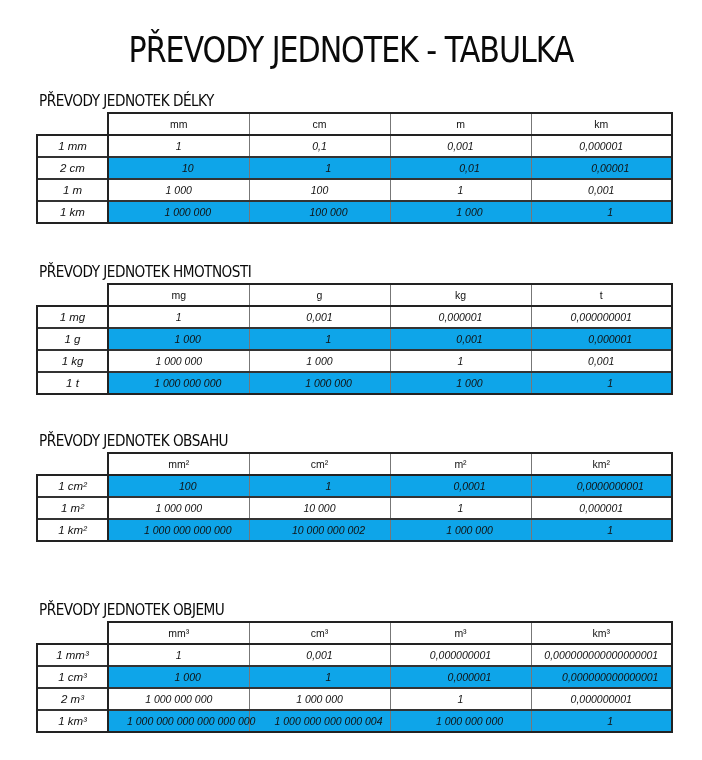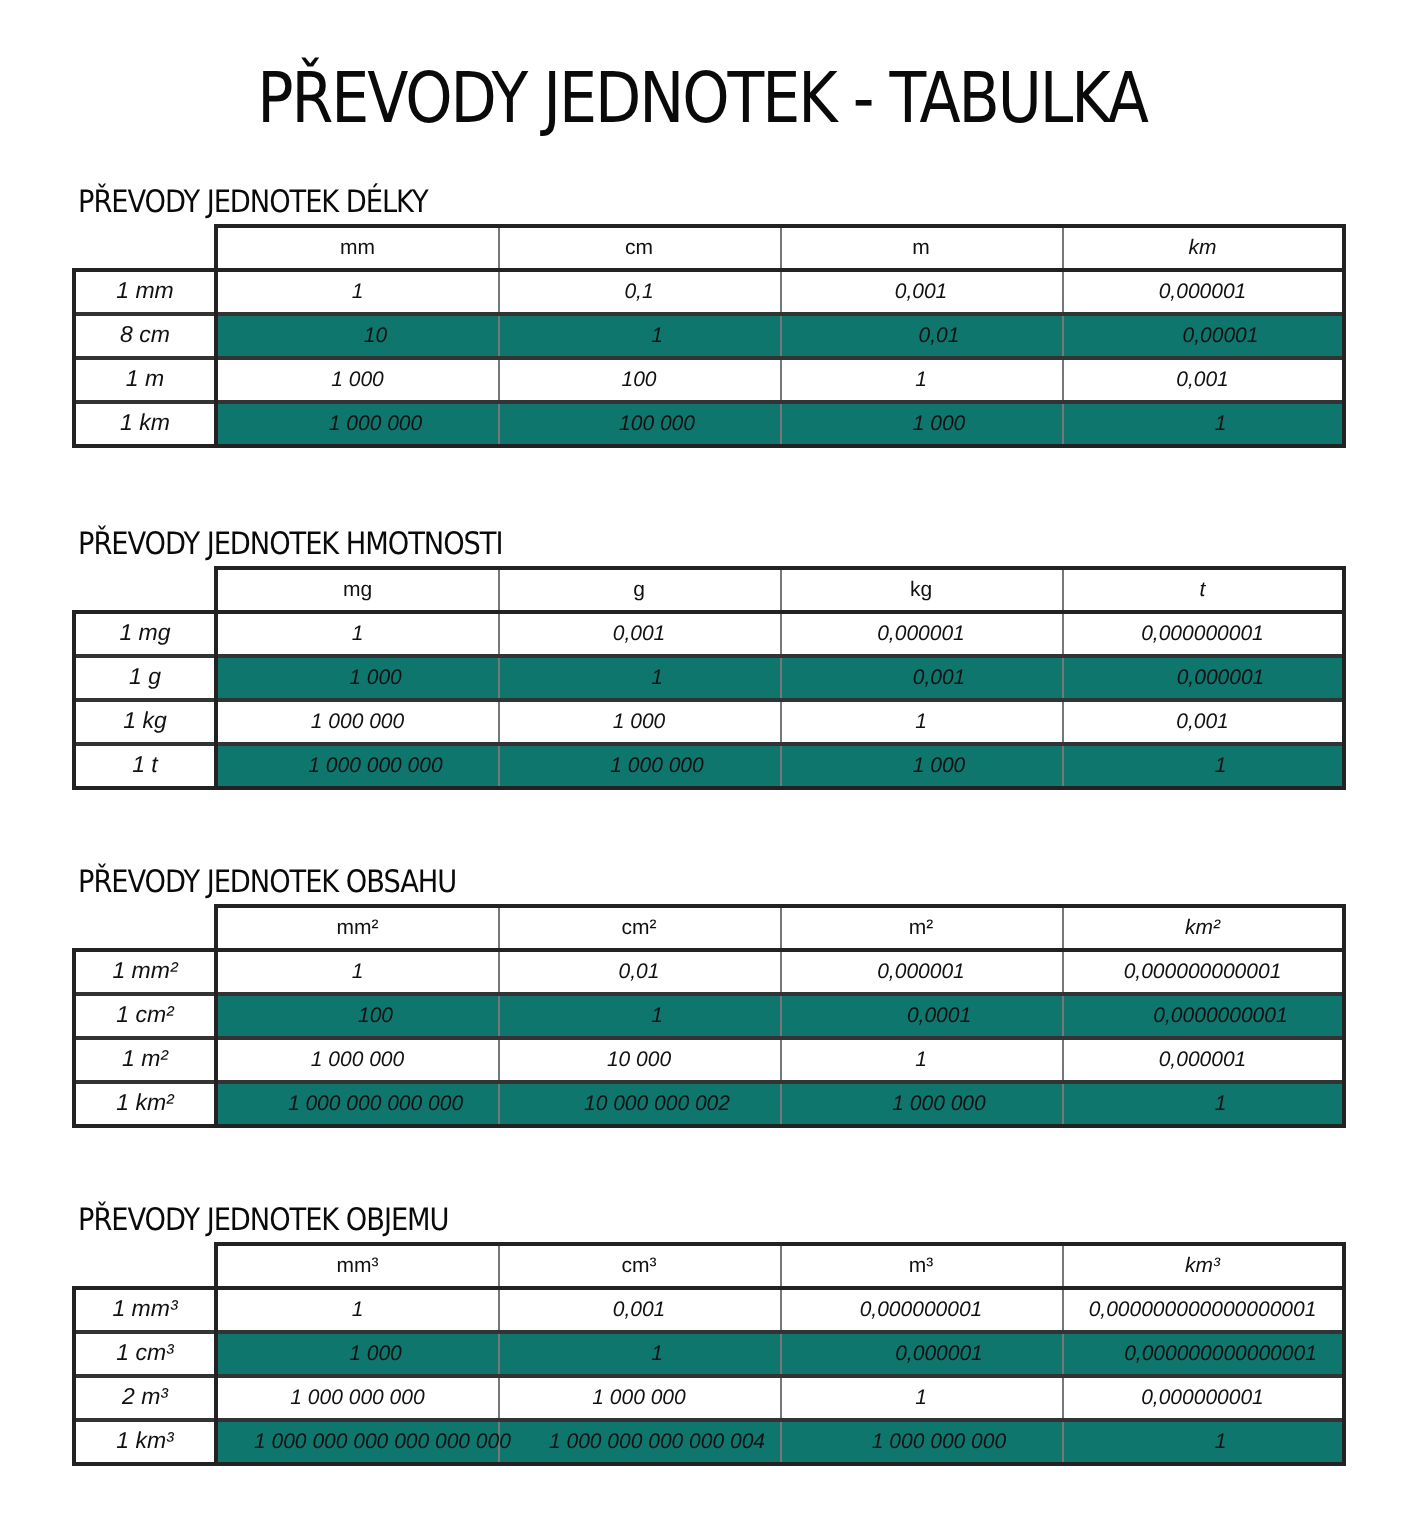--- a/index.html
+++ b/index.html
@@ -25,29 +25,29 @@
     font-size: 10.5px;
   }
   table.conv col.lbl { width: 71px; }
   table.conv col.dat { width: 141px; }
   table.conv th, table.conv td {
     height: 20px; padding: 0; text-align: center; vertical-align: middle;
     border: 1px solid #777; white-space: nowrap;
   }
   table.conv thead th { font-weight: normal; border-top: 2px solid #222; }
   table.conv thead th.corner { border: none; border-right: 2px solid #222; background: transparent; }
-  table.conv thead th:last-child { border-right: 2px solid #222; font-style: italic; }
+  table.conv thead th:last-child { border-right: 2px solid #222; }
   table.conv tbody tr { border-top: 2px solid #333; font-style: italic; }
   table.conv tbody td.row-label {
     border-left: 2px solid #222; border-right: 2px solid #222; font-size: 11.5px;
   }
   table.conv tbody td:last-child { border-right: 2px solid #222; }
   table.conv tbody tr:last-child td { border-bottom: 2px solid #222; }
   table.conv tbody tr:first-child td { border-top: 2px solid #222; }
-  table.conv tbody tr.alt td.val { background: #0f766e; padding-left: 18px; }
+  table.conv tbody tr.alt td.val { background: #0ea5e9; padding-left: 18px; }
 </style>
 </head>
 <body>
 
 <div class="main-title">PŘEVODY JEDNOTEK - TABULKA</div>
 
 <div id="sections">
     <div class="section" style="top: 92px;">
       <div class="section-title">PŘEVODY JEDNOTEK DÉLKY</div>
       <table class="conv">
@@ -69,21 +69,21 @@
         </thead>
         <tbody>
           <tr>
             <td class="row-label">1 mm</td>
             <td class="val">1</td>
             <td class="val">0,1</td>
             <td class="val">0,001</td>
             <td class="val">0,000001</td>
           </tr>
           <tr class="alt">
-            <td class="row-label">8 cm</td>
+            <td class="row-label">2 cm</td>
             <td class="val">10</td>
             <td class="val">1</td>
             <td class="val">0,01</td>
             <td class="val">0,00001</td>
           </tr>
           <tr>
             <td class="row-label">1 m</td>
             <td class="val">1 000</td>
             <td class="val">100</td>
             <td class="val">1</td>
@@ -163,27 +163,20 @@
         <thead>
           <tr>
             <th class="corner"></th>
             <th>mm²</th>
             <th>cm²</th>
             <th>m²</th>
             <th>km²</th>
           </tr>
         </thead>
         <tbody>
-          <tr>
-            <td class="row-label">1 mm²</td>
-            <td class="val">1</td>
-            <td class="val">0,01</td>
-            <td class="val">0,000001</td>
-            <td class="val">0,000000000001</td>
-          </tr>
           <tr class="alt">
             <td class="row-label">1 cm²</td>
             <td class="val">100</td>
             <td class="val">1</td>
             <td class="val">0,0001</td>
             <td class="val">0,0000000001</td>
           </tr>
           <tr>
             <td class="row-label">1 m²</td>
             <td class="val">1 000 000</td>

